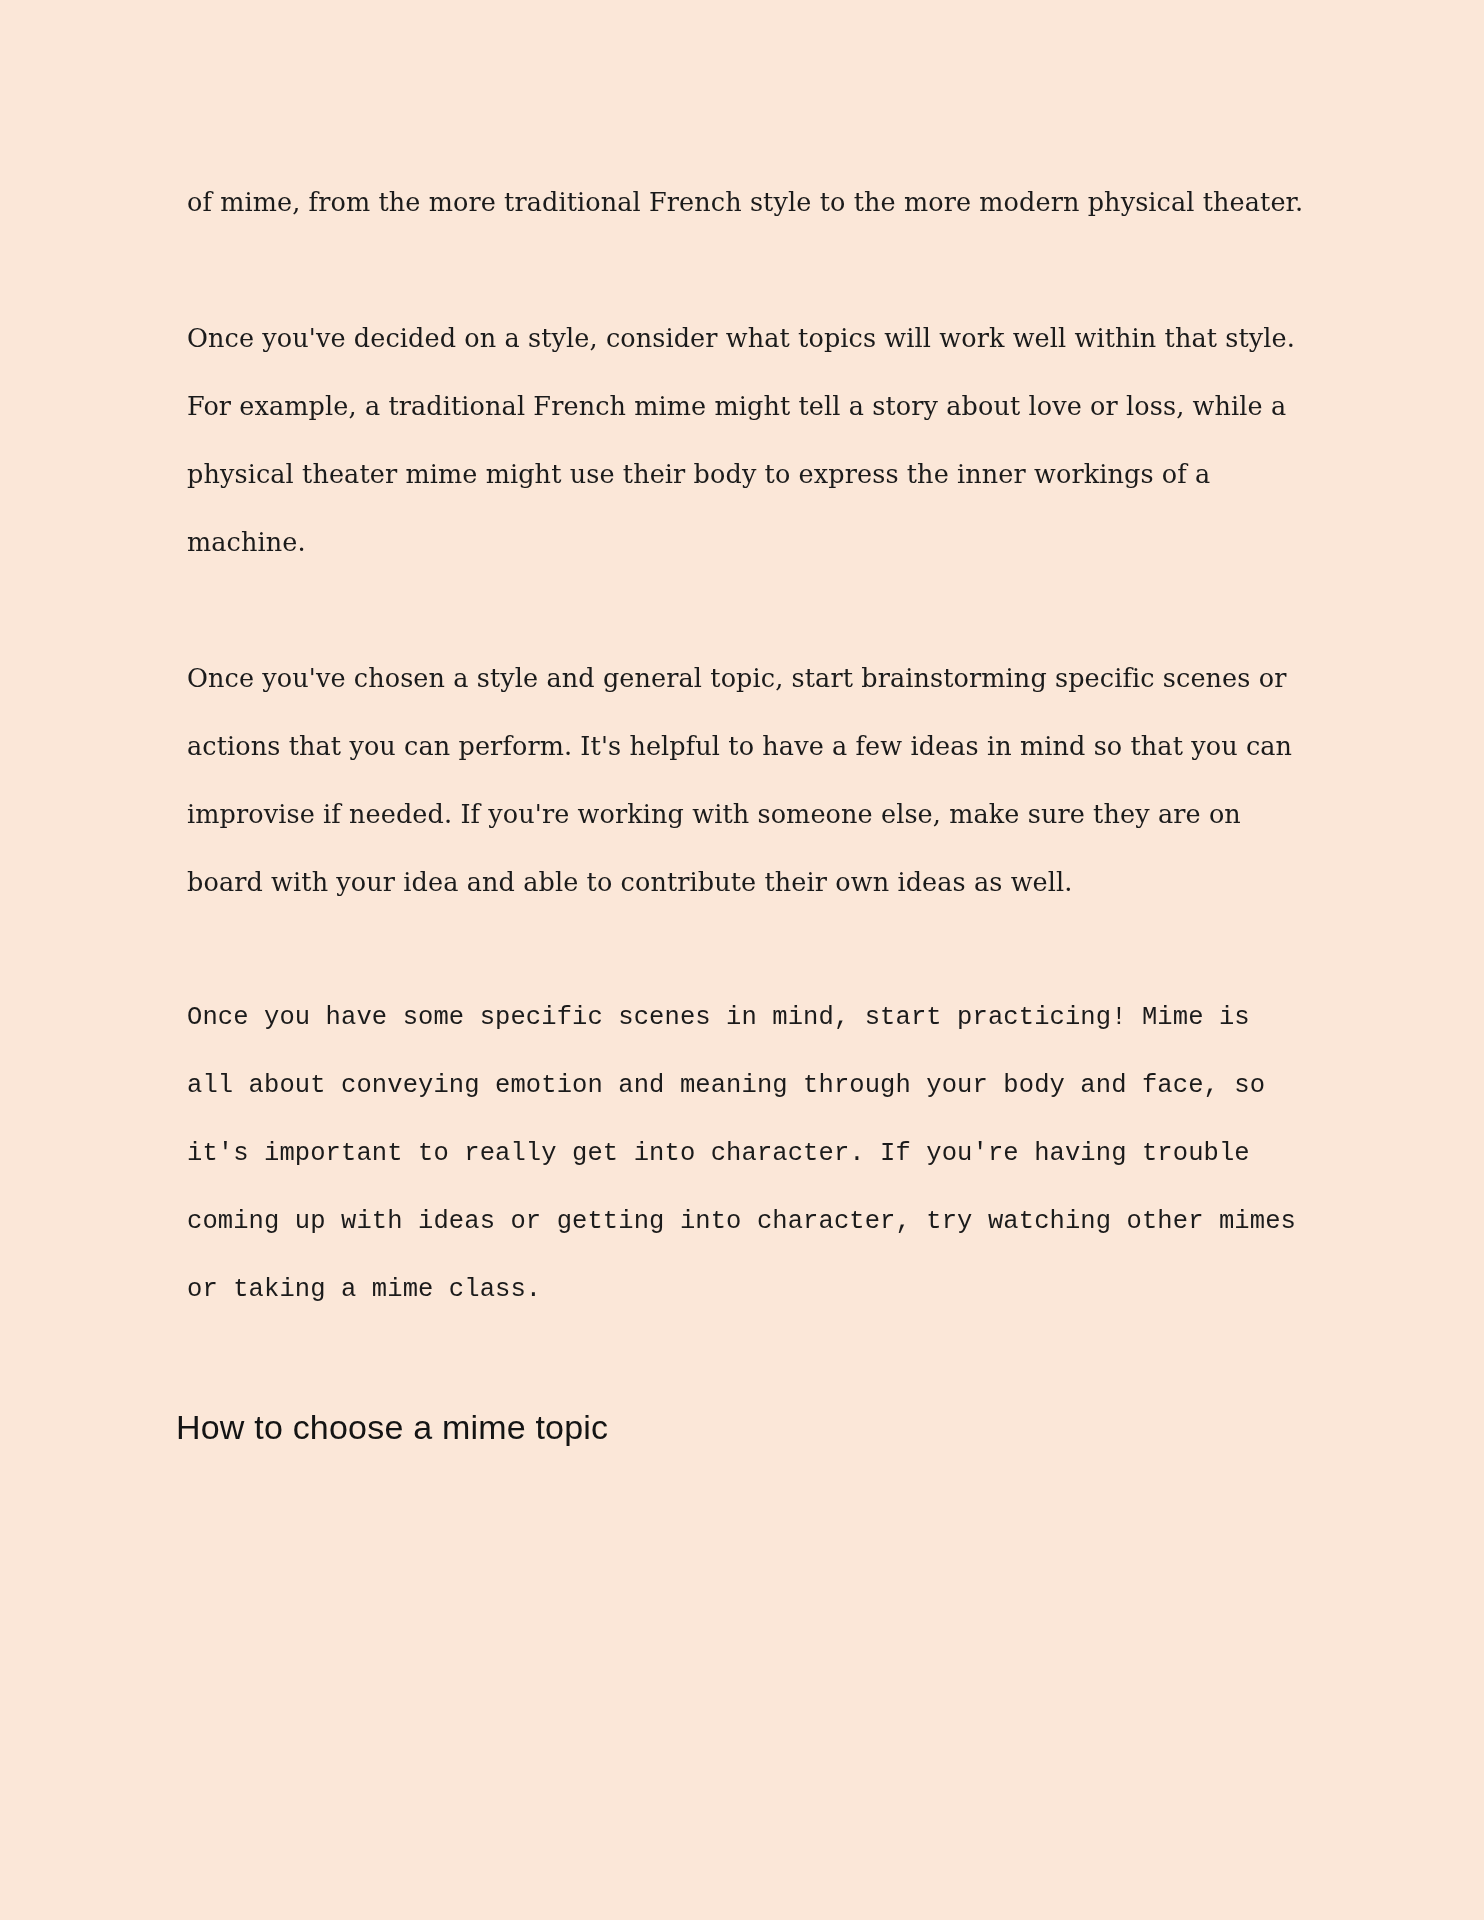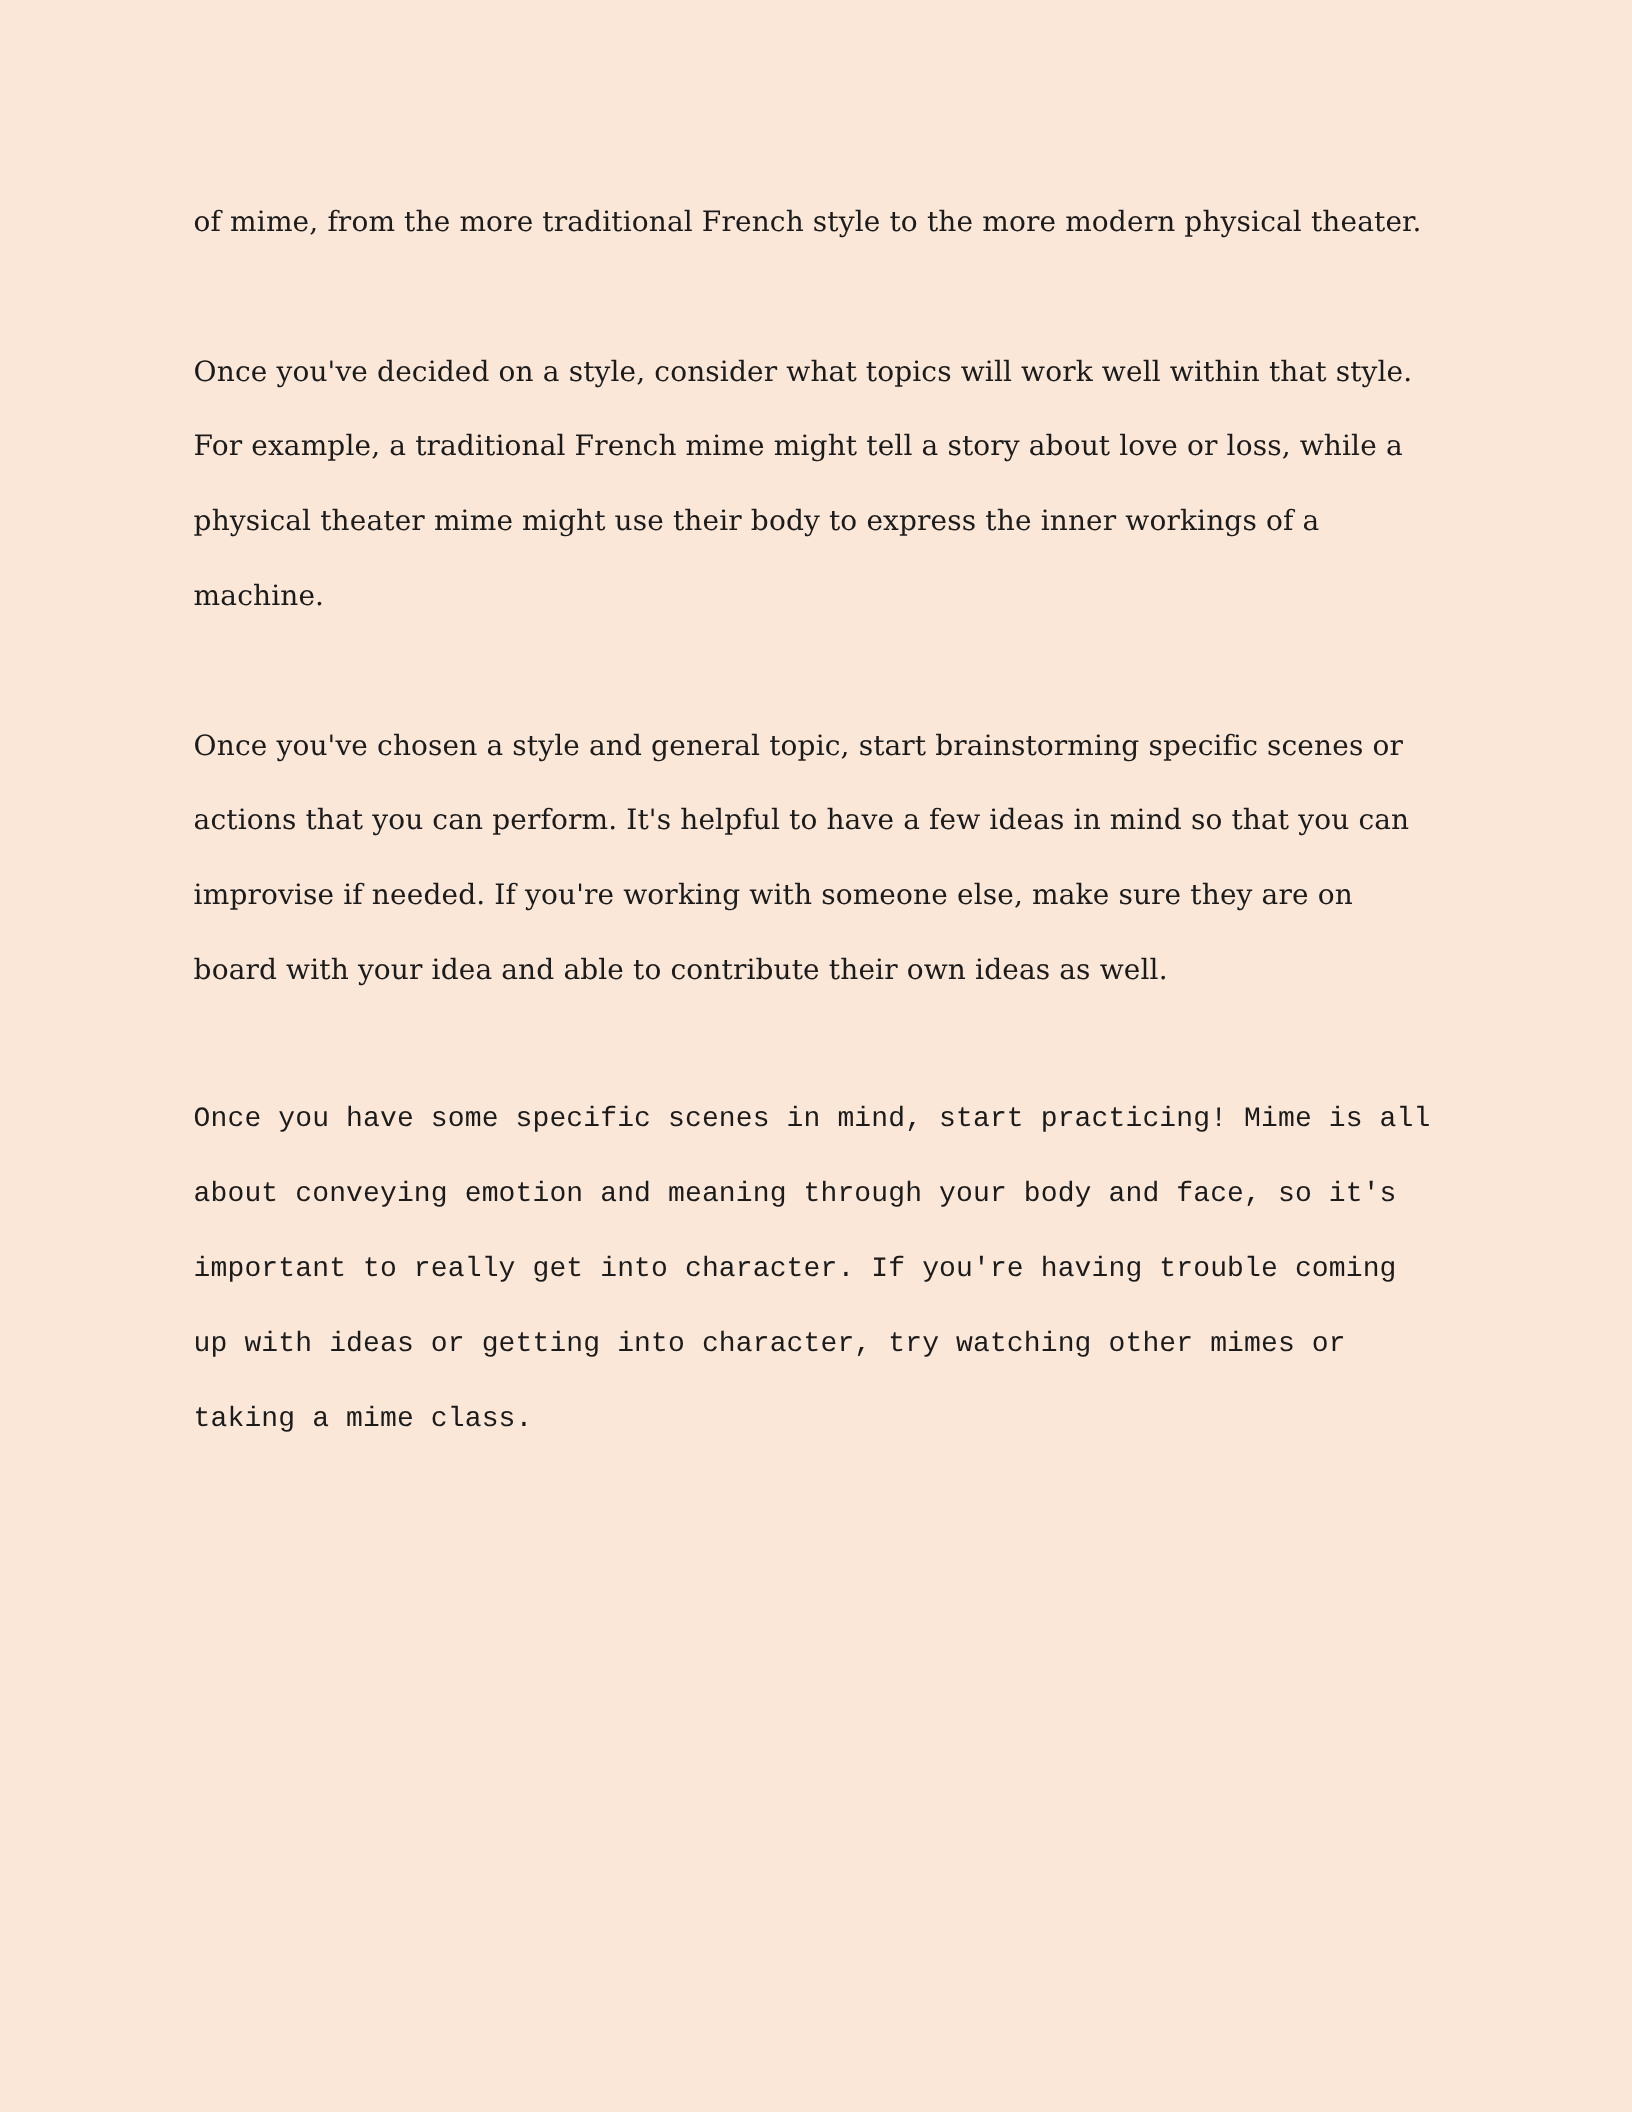--- a/index.html
+++ b/index.html
@@ -18,21 +18,21 @@
     box-sizing: border-box;
     width: 1484px;
     height: 1920px;
     padding: 168px 176px 0 176px;
     background: #fbe7d8;
   }
   .doc-body {
     width: 1135px;
   }
   p.para {
-    margin: 0 0 68px 0;
+    margin: 0 0 68px 11px;
     font-family: "DejaVu Serif", serif;
     font-size: 25.5px;
     line-height: 68px;
     letter-spacing: 0.1px;
     color: #1b1b1b;
     text-align: left;
   }
   p.para:last-of-type {
     margin-bottom: 0;
     font-family: Liberation Mono, monospace;
@@ -49,14 +49,15 @@
 </style>
 </head>
 <body>
 
 <div class="page">
   <div class="doc-body">
     <p class="para">of mime, from the more traditional French style to the more modern physical theater.</p>
     <p class="para">Once you've decided on a style, consider what topics will work well within that style. For example, a traditional French mime might tell a story about love or loss, while a physical theater mime might use their body to express the inner workings of a machine.</p>
     <p class="para">Once you've chosen a style and general topic, start brainstorming specific scenes or actions that you can perform. It's helpful to have a few ideas in mind so that you can improvise if needed. If you're working with someone else, make sure they are on board with your idea and able to contribute their own ideas as well.</p>
     <p class="para">Once you have some specific scenes in mind, start practicing! Mime is all about conveying emotion and meaning through your body and face, so it's important to really get into character. If you're having trouble coming up with ideas or getting into character, try watching other mimes or taking a mime class.</p>
+    <h2 class="section-heading">How to choose a mime topic</h2>
   </div>
 </div>
 
 </body></html>

